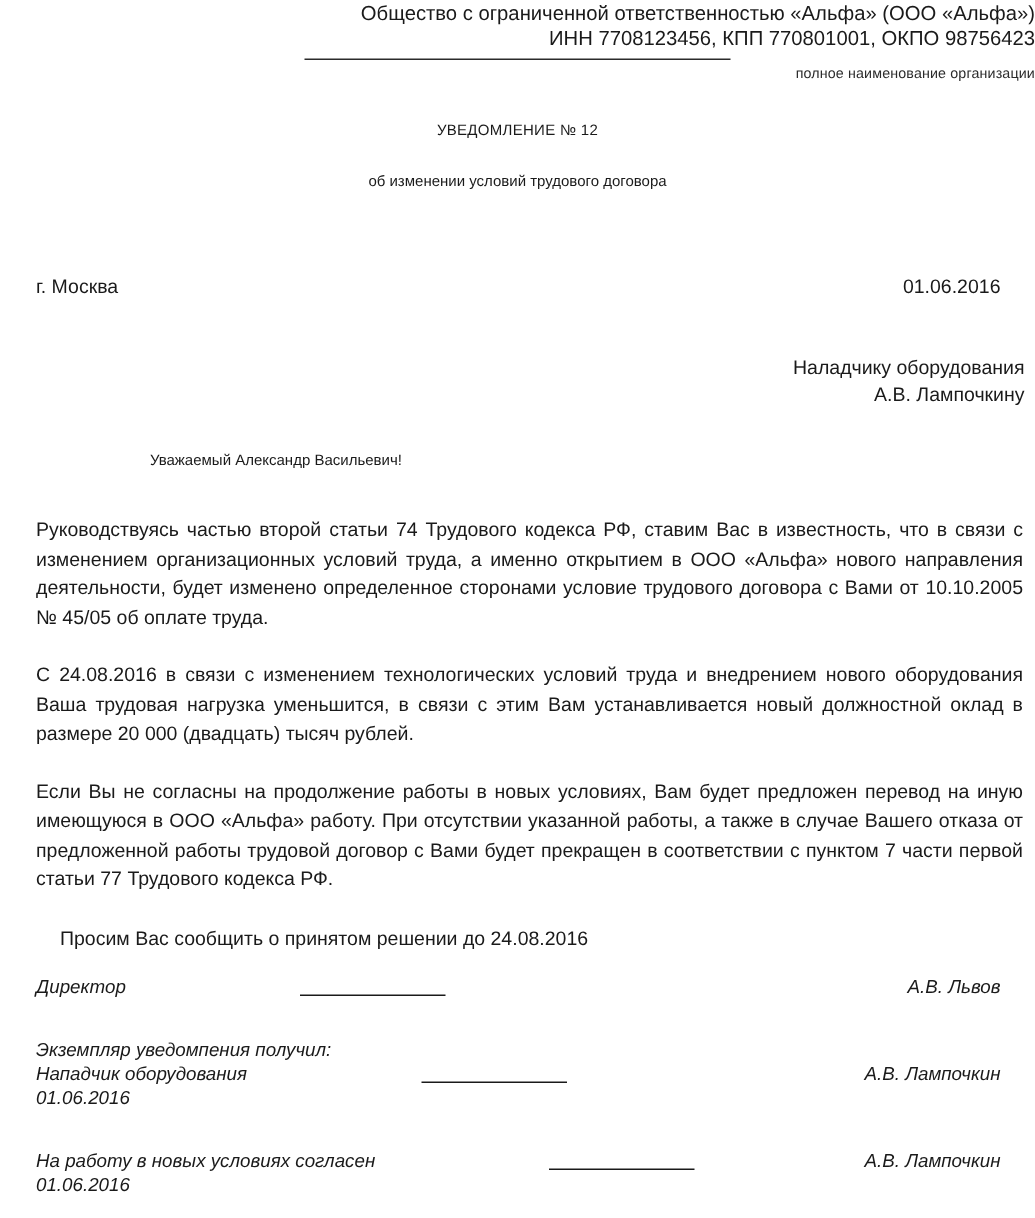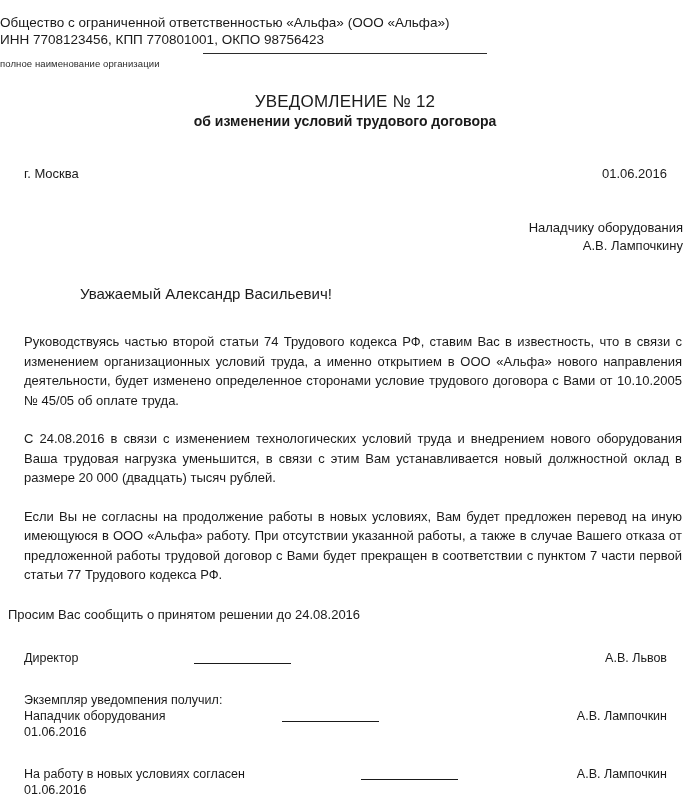--- a/index.html
+++ b/index.html
@@ -20,22 +20,21 @@
     position: relative;
     width: 690px;
     height: 812px;
     box-sizing: border-box;
     padding: 0;
     overflow: hidden;
   }
 
   
   .letterhead {
-    padding-top: 14px;
-    text-align: left;
+    text-align: right;
   }
   .letterhead-line {
     font-size: 13.5px;
     line-height: 17px;
     white-space: nowrap;
   }
   .org-divider {
     width: 284px;
     margin: 5px auto 0 auto;
     border-top: 1px solid #2b2b2b;
@@ -49,78 +48,77 @@
     color: #2b2b2b;
     letter-spacing: 0.1px;
   }
 
   
   .title-block {
     text-align: center;
     margin-top: 22px;
   }
   .title-main {
-    font-size: 17px;
+    font-size: 10px;
     line-height: 19px;
     letter-spacing: 0.2px;
   }
   .title-sub {
-    font-size: 14px;
+    font-size: 10px;
     line-height: 19px;
-    margin-top: 1px;
-    font-weight: bold;
+    margin-top: 15px;
   }
 
   
   .city-date {
     display: flex;
     justify-content: space-between;
     align-items: baseline;
-    margin-top: 35px;
+    margin-top: 52px;
     padding: 0 23px 0 24px;
     font-size: 13px;
   }
 
   
   .addressee {
     margin-top: 38px;
     padding-right: 7px;
     text-align: right;
     font-size: 13px;
     line-height: 18px;
   }
 
   
   .greeting {
     margin-top: 30px;
-    padding-left: 80px;
-    font-size: 15px;
+    padding-left: 100px;
+    font-size: 10px;
   }
 
   
   .body-copy {
     margin-top: 30px;
     padding: 0 8px 0 24px;
   }
   .para {
     font-size: 13px;
     line-height: 19.5px;
     text-align: justify;
     margin: 0 0 19px 0;
   }
   .para:last-child { margin-bottom: 0; }
 
   .request-line {
     margin-top: 22px;
-    padding-left: 8px;
-    font-size: 13px;
-  }
-
-  
-  .sig-section { margin-top: 28px; }
+    padding-left: 40px;
+    font-size: 13px;
+  }
+
+  
+  .sig-section { margin-top: 17px; font-style: italic; }
 
   .sig-row {
     position: relative;
     display: flex;
     align-items: flex-start;
     padding: 0 23px 0 24px;
     font-size: 12.5px;
     line-height: 16px;
   }
   .sig-left { flex: 0 0 auto; }

